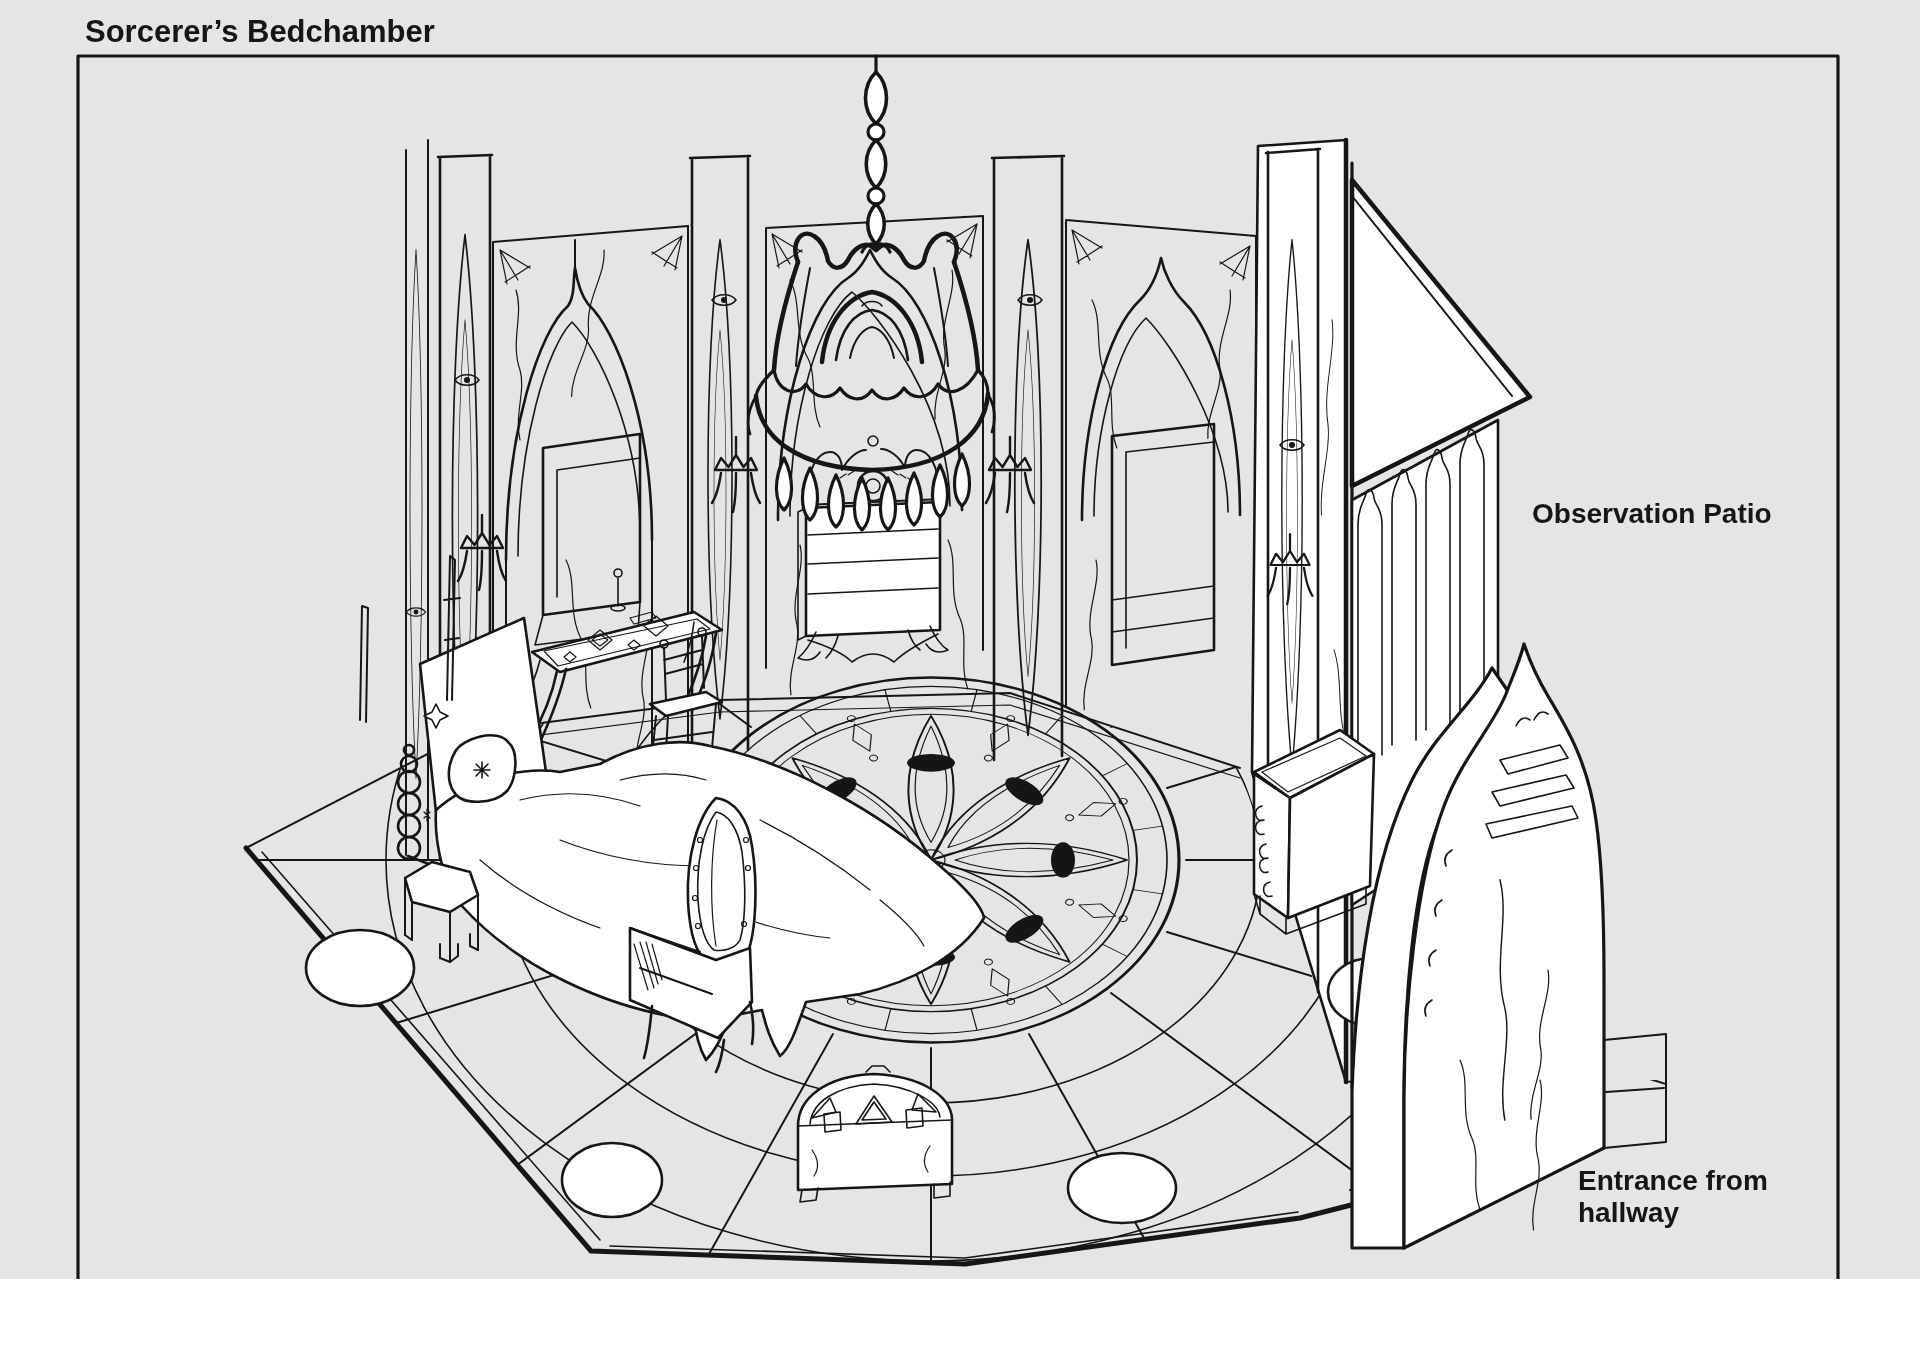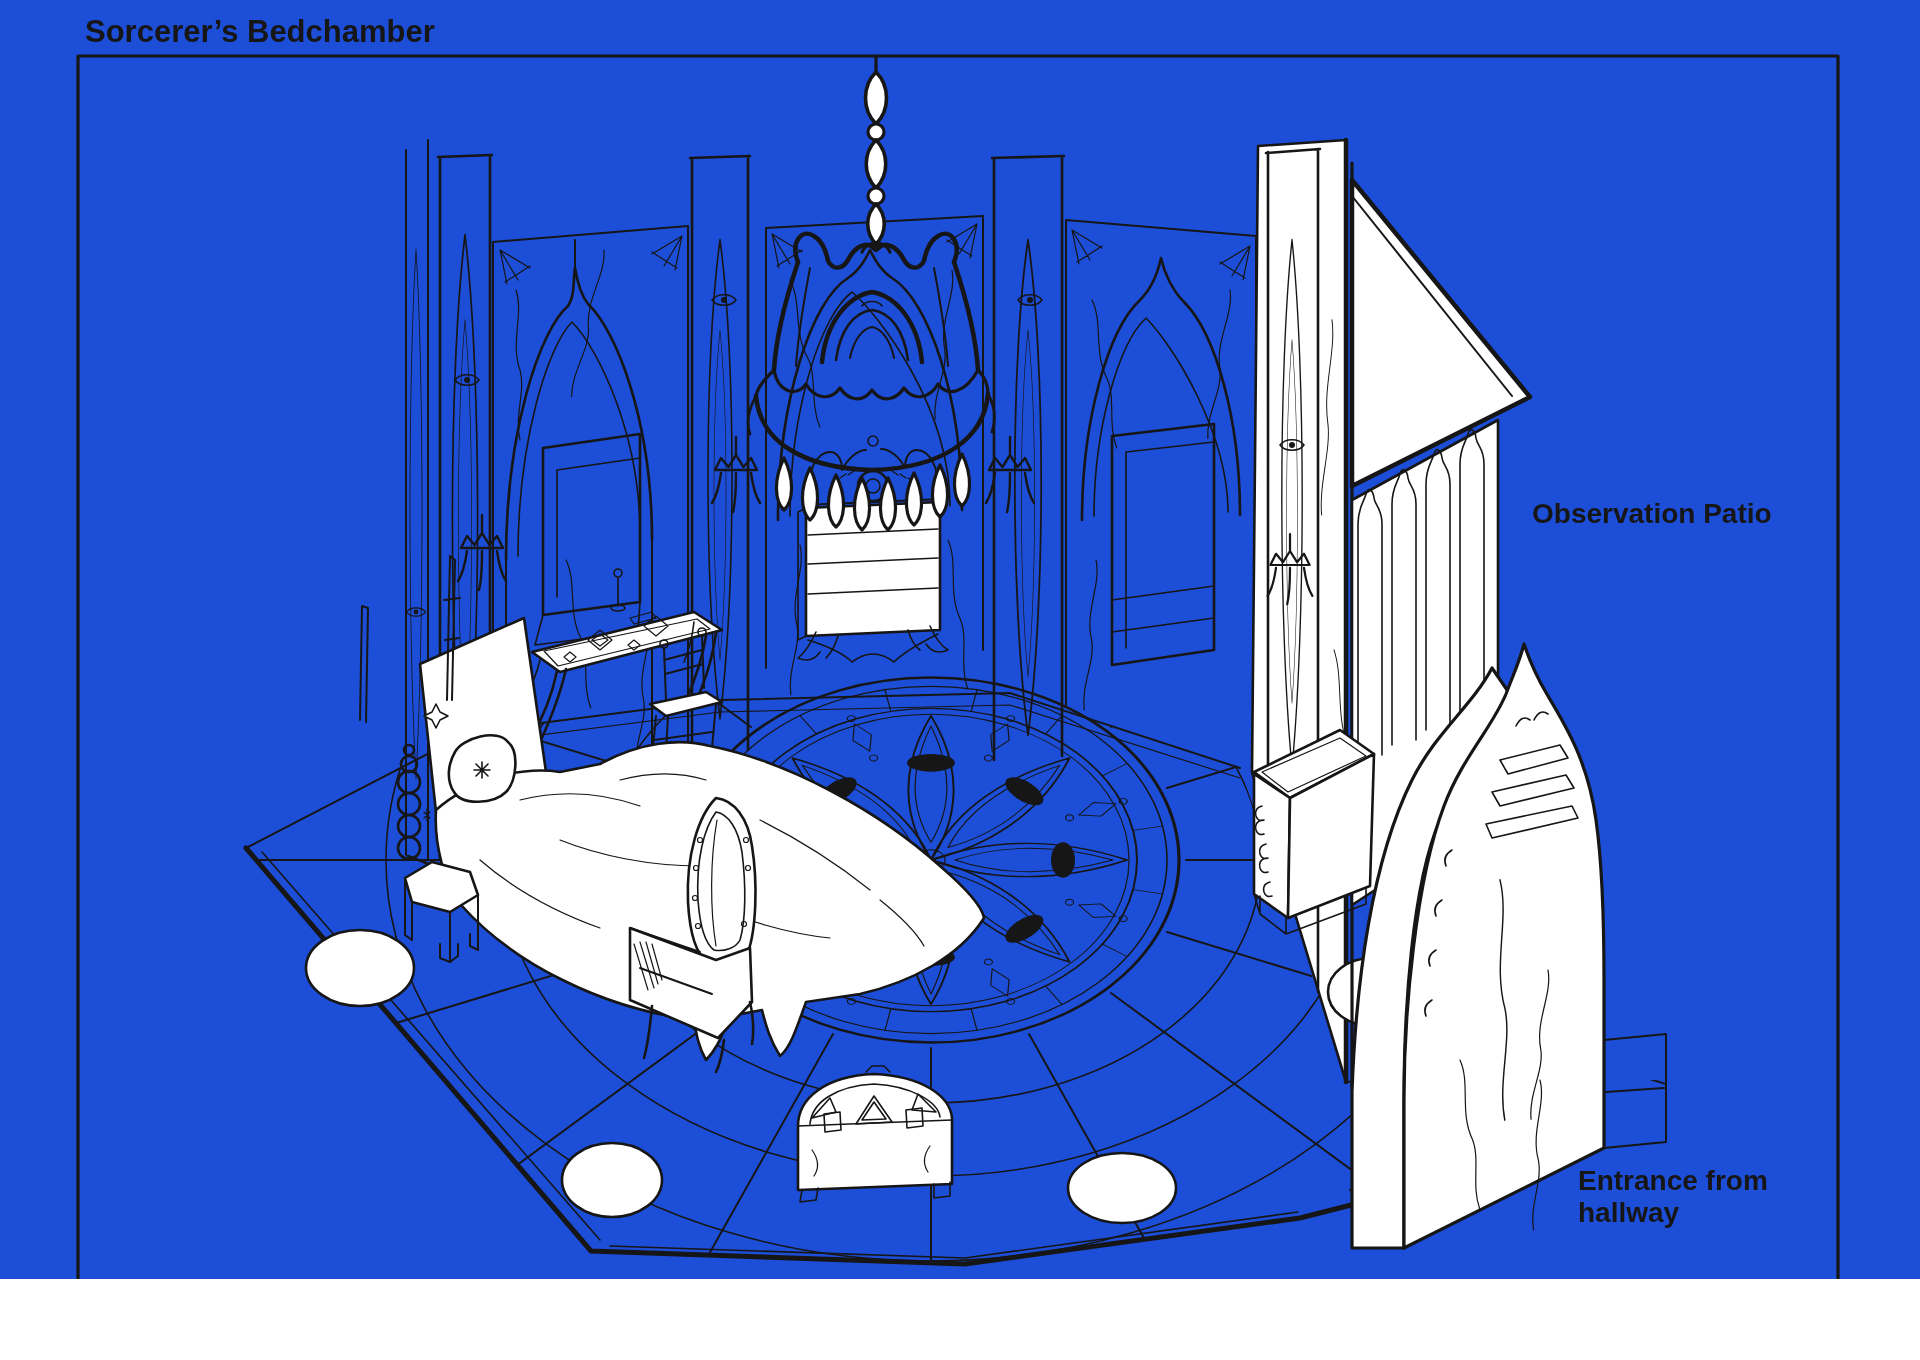--- a/index.html
+++ b/index.html
@@ -1,16 +1,16 @@
 <!DOCTYPE html>
 <html><head>
 <meta charset="utf-8">
 <style>
   html,body{margin:0;padding:0;background:#ffffff;}
-  #stage{position:relative;width:1920px;height:1279px;background:#1d4ed8;overflow:hidden;}
+  #stage{position:relative;width:1920px;height:1279px;background:#e5e5e5;overflow:hidden;}
   svg{display:block;}
   .ln{fill:none;stroke:#161616;stroke-width:2;stroke-linecap:round;stroke-linejoin:round;}
   .w1{stroke-width:1.2;} .w15{stroke-width:1.6;} .w25{stroke-width:2.6;}
   .w3{stroke-width:3.2;} .w35{stroke-width:3.6;} .w4{stroke-width:4.5;} .w5{stroke-width:5;}
   .wh{fill:#ffffff;}
   .bk{fill:#161616;stroke:none;}
   .title-text{font-family:"Liberation Sans",sans-serif;font-size:31px;font-weight:600;fill:#161616;}
   .label-text{font-family:"Liberation Sans",sans-serif;font-size:28px;font-weight:600;fill:#161616;}
 </style>
 </head>

